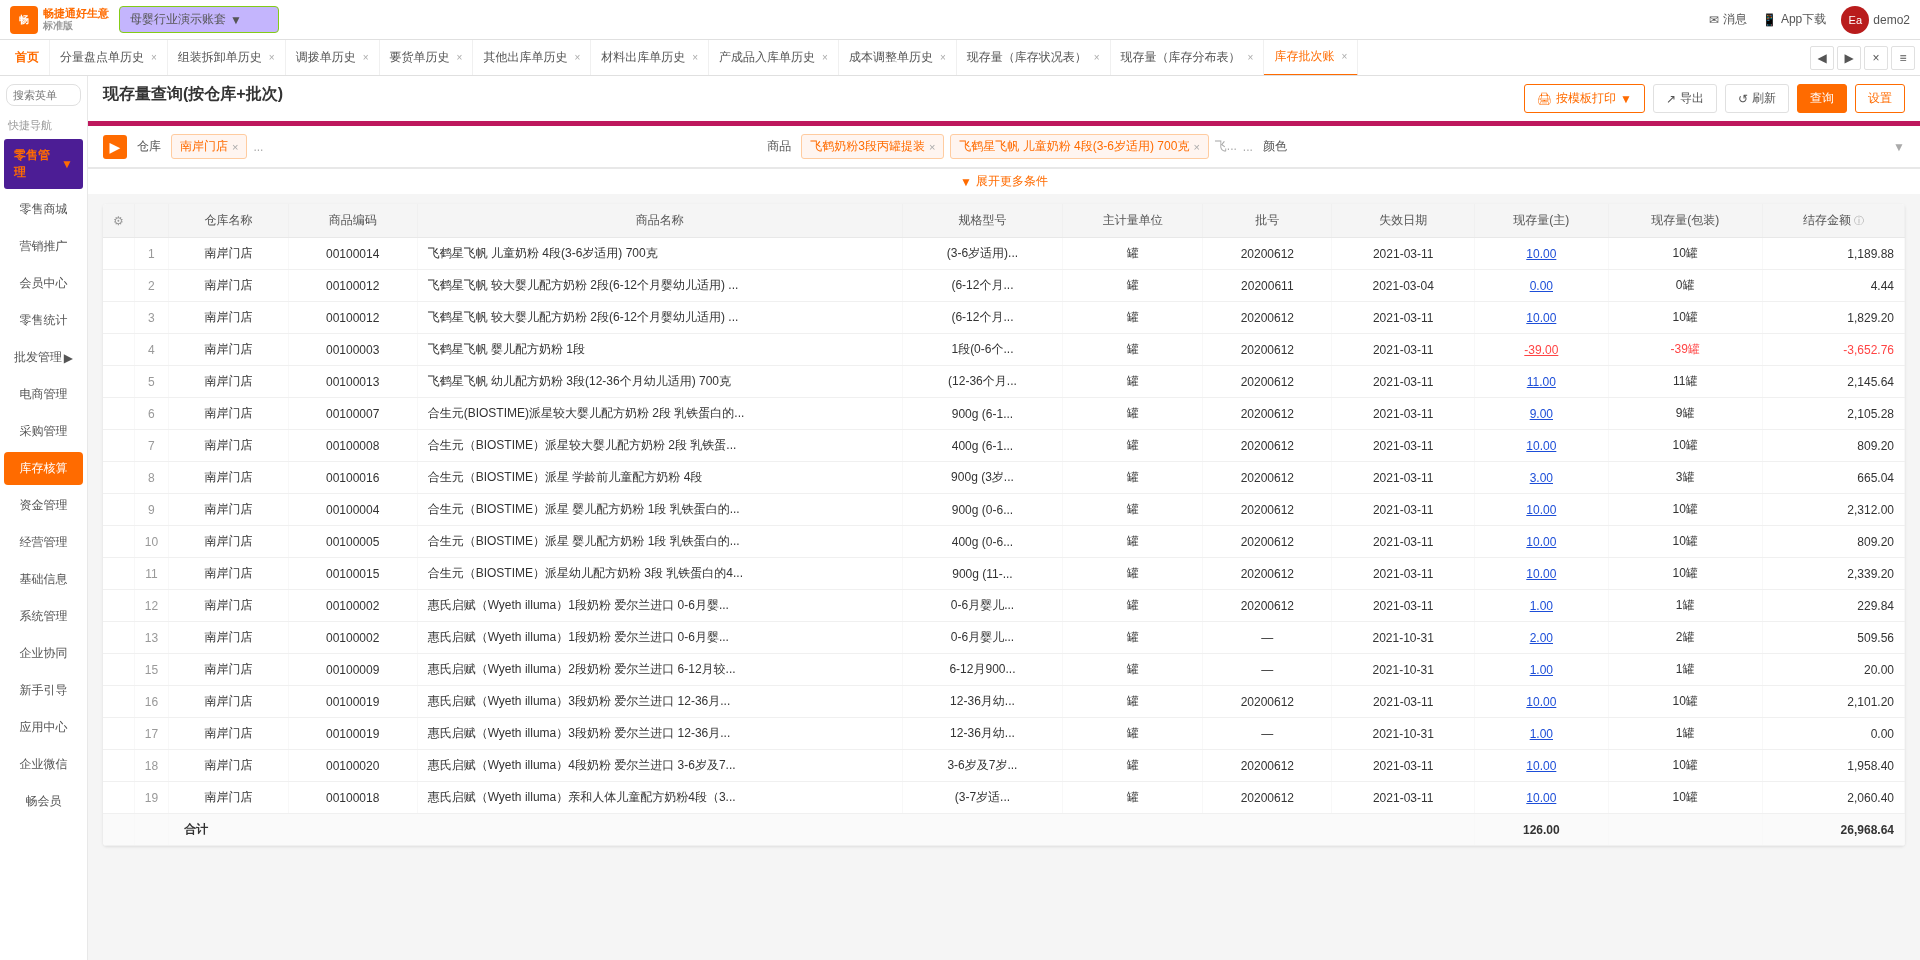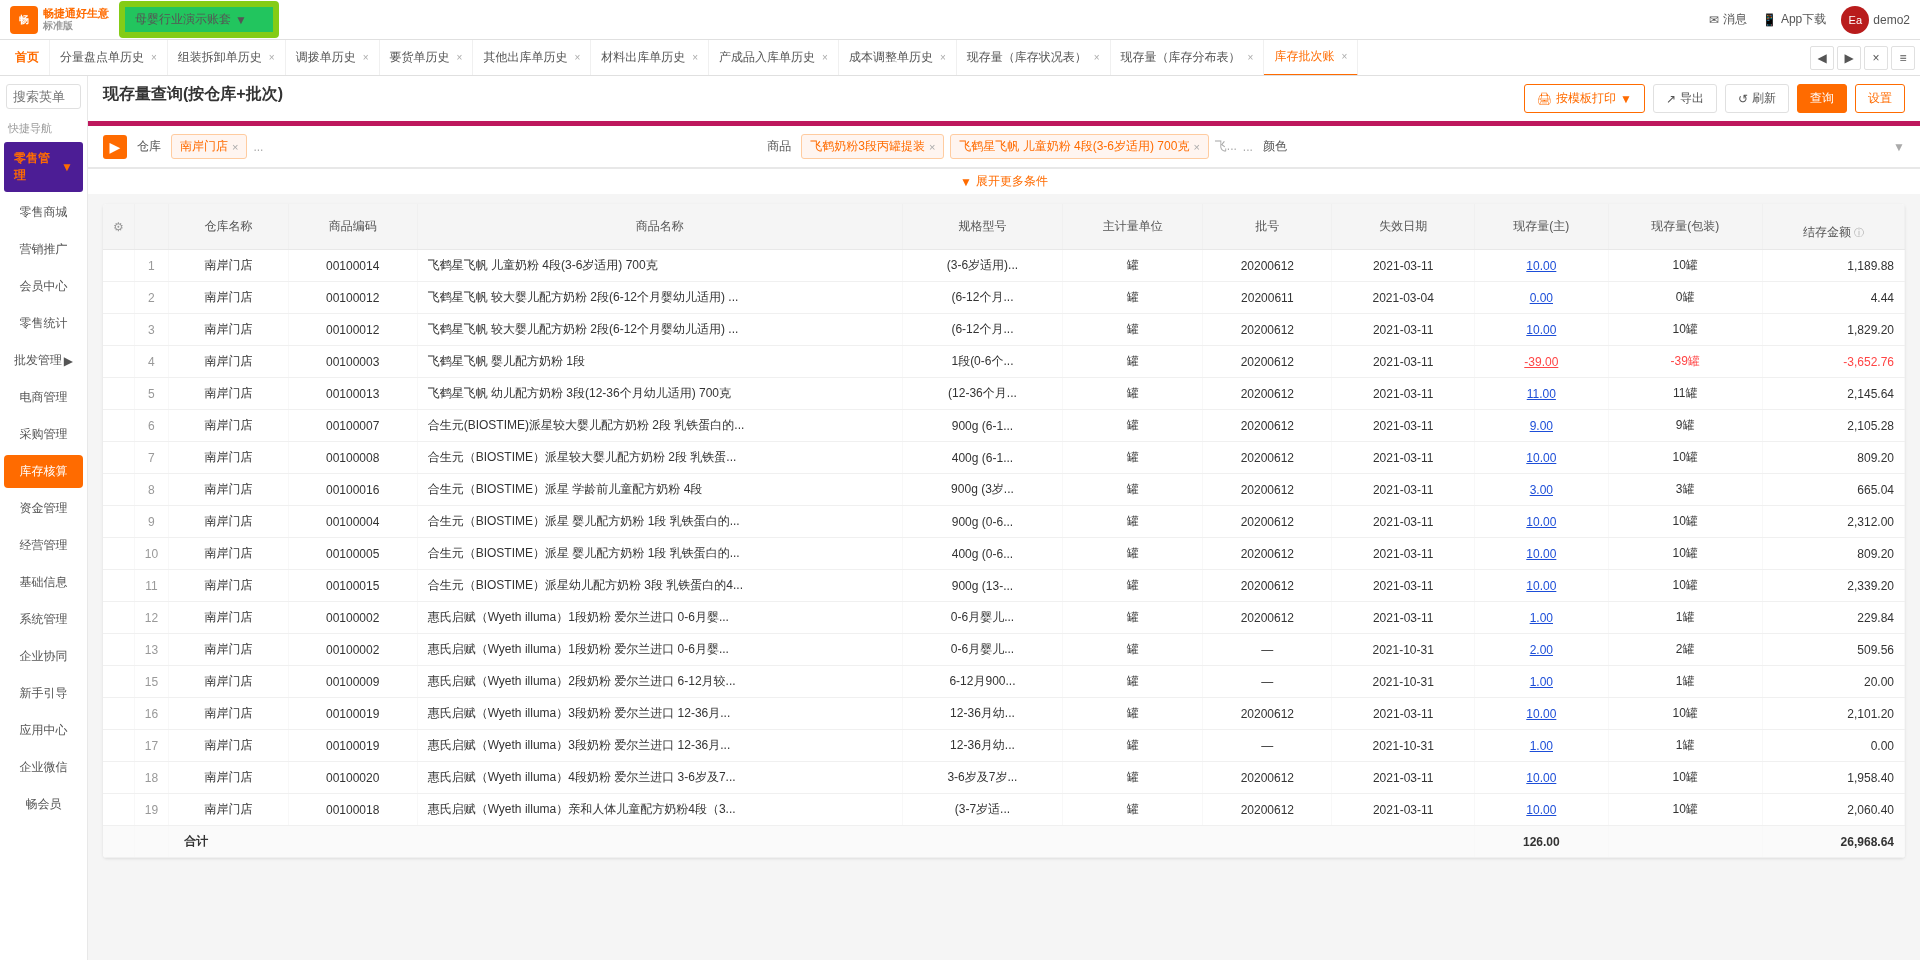--- a/index.html
+++ b/index.html
@@ -2,41 +2,41 @@
 <html><head>
   <meta charset="utf-8">
   <style>
     * { box-sizing: border-box; margin: 0; padding: 0; }
     body { font-family: 'Microsoft YaHei', Arial, sans-serif; font-size: 12px; background: #f5f5f5; color: #333; overflow: hidden; }
 
     
     .top-bar { display: flex; align-items: center; background: #fff; height: 40px; border-bottom: 1px solid #e0e0e0; padding: 0 10px; gap: 10px; }
     .logo-area { display: flex; align-items: center; gap: 5px; color: #ff6b00; font-weight: bold; font-size: 13px; min-width: 80px; }
     .logo-icon { width: 28px; height: 28px; background: #ff6b00; border-radius: 4px; display: flex; align-items: center; justify-content: center; color: #fff; font-size: 10px; }
-    .industry-selector { display: flex; align-items: center; gap: 4px; padding: 4px 10px; border: 6px solid #84cc16; border-radius: 4px; cursor: pointer; background: #22c55e; font-size: 12px; color: #555; min-width: 160px; }
+    .industry-selector { display: flex; align-items: center; gap: 4px; padding: 4px 10px; border: 1px solid #84cc16; border-radius: 4px; cursor: pointer; background: #c4b5fd; font-size: 12px; color: #555; min-width: 160px; }
     .top-right { margin-left: auto; display: flex; align-items: center; gap: 15px; }
     .top-right-item { display: flex; align-items: center; gap: 4px; cursor: pointer; color: #555; font-size: 12px; }
     .avatar { width: 28px; height: 28px; border-radius: 50%; background: #b91c1c; display: flex; align-items: center; justify-content: center; color: #fff; font-size: 11px; }
 
     
     .nav-tabs { display: flex; align-items: center; background: #fff; border-bottom: 1px solid #e0e0e0; height: 36px; overflow: hidden; padding: 0 5px; gap: 0; }
     .nav-tab { display: flex; align-items: center; padding: 0 10px; height: 36px; cursor: pointer; color: #555; font-size: 12px; border-right: 1px solid #f0f0f0; white-space: nowrap; gap: 4px; flex-shrink: 0; }
     .nav-tab.active { color: #ff6b00; border-bottom: 2px solid #ff6b00; }
     .nav-tab.home { color: #ff6b00; font-weight: bold; }
     .nav-tab .close-x { color: #aaa; font-size: 10px; margin-left: 3px; }
     .nav-arrows { display: flex; align-items: center; margin-left: auto; gap: 3px; }
     .nav-arrow-btn { width: 24px; height: 24px; border: 1px solid #e0e0e0; background: #fff; cursor: pointer; display: flex; align-items: center; justify-content: center; font-size: 12px; color: #555; border-radius: 2px; }
 
     
     .main-layout { display: flex; height: calc(960px - 76px); }
 
     
     .sidebar { width: 88px; background: #fff; border-right: 1px solid #e8e8e8; display: flex; flex-direction: column; overflow-y: auto; }
     .sidebar-search { padding: 8px 6px; }
-    .sidebar-search input { width: 100%; padding: 4px 6px; border: 1px solid #e0e0e0; border-radius: 3px; font-size: 13px; }
+    .sidebar-search input { width: 100%; padding: 4px 6px; border: 1px solid #e0e0e0; border-radius: 8px; font-size: 11px; }
     .sidebar-item { padding: 8px 6px; cursor: pointer; text-align: center; color: #555; font-size: 12px; border-radius: 3px; margin: 2px 4px; }
     .sidebar-item.active { background: #ff6b00; color: #fff; border-radius: 4px; }
     .sidebar-item-with-arrow { display: flex; align-items: center; justify-content: space-between; padding: 8px 10px; cursor: pointer; color: #555; font-size: 12px; }
 
     
     .content { flex: 1; display: flex; flex-direction: column; overflow: hidden; background: #f5f5f5; }
 
     
     .page-header { background: #fff; padding: 8px 15px; display: flex; align-items: flex-start; justify-content: space-between; border-bottom: 5px solid #be185d; }
     .page-title { font-size: 16px; font-weight: bold; color: #333; }
@@ -63,21 +63,21 @@
     .data-table { width: 100%; border-collapse: collapse; background: #fff; border-radius: 4px; overflow: hidden; box-shadow: 0 1px 3px rgba(0,0,0,0.1); }
     .data-table th { background: #f5f5f5; padding: 8px 10px; text-align: center; font-size: 12px; color: #555; border-bottom: 1px solid #e8e8e8; border-right: 1px solid #f0f0f0; white-space: nowrap; font-weight: normal; }
     .data-table td { padding: 7px 10px; text-align: center; font-size: 12px; color: #333; border-bottom: 1px solid #f0f0f0; border-right: 1px solid #f8f8f8; white-space: nowrap; }
     .data-table .row-num { color: #999; width: 30px; }
     .data-table .text-left { text-align: left; }
     .data-table .text-right { text-align: right; }
     .data-table .underline { text-decoration: underline; cursor: pointer; color: #1d4ed8; }
     .data-table .negative { color: #ff4444; }
     .data-table .footer-row td { background: #fafafa; font-weight: bold; border-top: 1px solid #e8e8e8; }
     .settings-icon { color: #999; cursor: pointer; }
-    .col-header-with-icon { display: flex; align-items: center; justify-content: center; gap: 3px; margin-top: 12px; }
+    .col-header-with-icon { display: flex; align-items: center; justify-content: center; gap: 3px; }
 
     
     ::-webkit-scrollbar { width: 6px; height: 6px; }
     ::-webkit-scrollbar-track { background: #f1f1f1; }
     ::-webkit-scrollbar-thumb { background: #ccc; border-radius: 3px; }
   </style>
 </head>
 <body>
 
 <div class="top-bar">
@@ -423,21 +423,21 @@
     <td class="underline">10.00</td>
     <td>10罐</td>
     <td class="text-right">809.20</td>
   </tr>
             <tr>
     <td></td>
     <td class="row-num">11</td>
     <td>南岸门店</td>
     <td>00100015</td>
     <td class="text-left" style="max-width:280px;overflow:hidden;text-overflow:ellipsis;">合生元（BIOSTIME）派星幼儿配方奶粉 3段 乳铁蛋白的4...</td>
-    <td>900g (13-...</td>
+    <td>900g (11-...</td>
     <td>罐</td>
     <td>20200612</td>
     <td>2021-03-11</td>
     <td class="underline">10.00</td>
     <td>10罐</td>
     <td class="text-right">2,339.20</td>
   </tr>
             <tr>
     <td></td>
     <td class="row-num">12</td>

